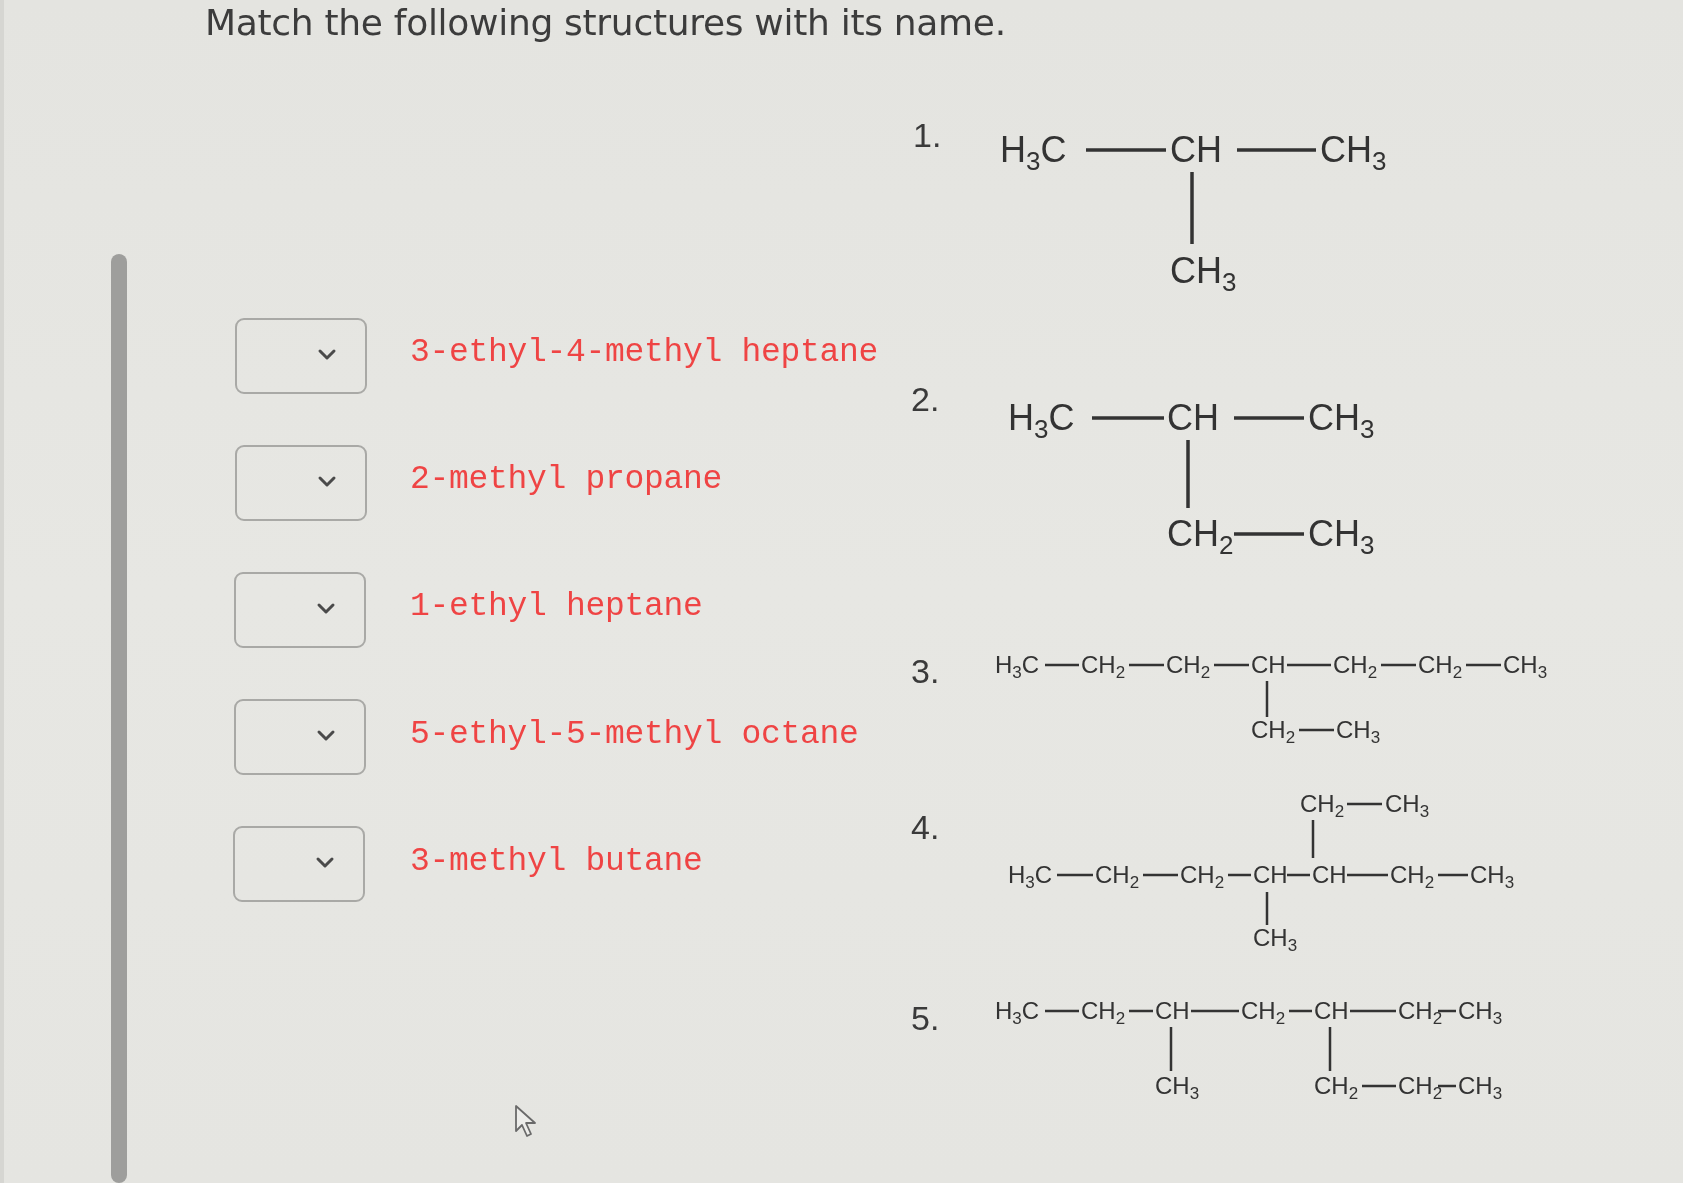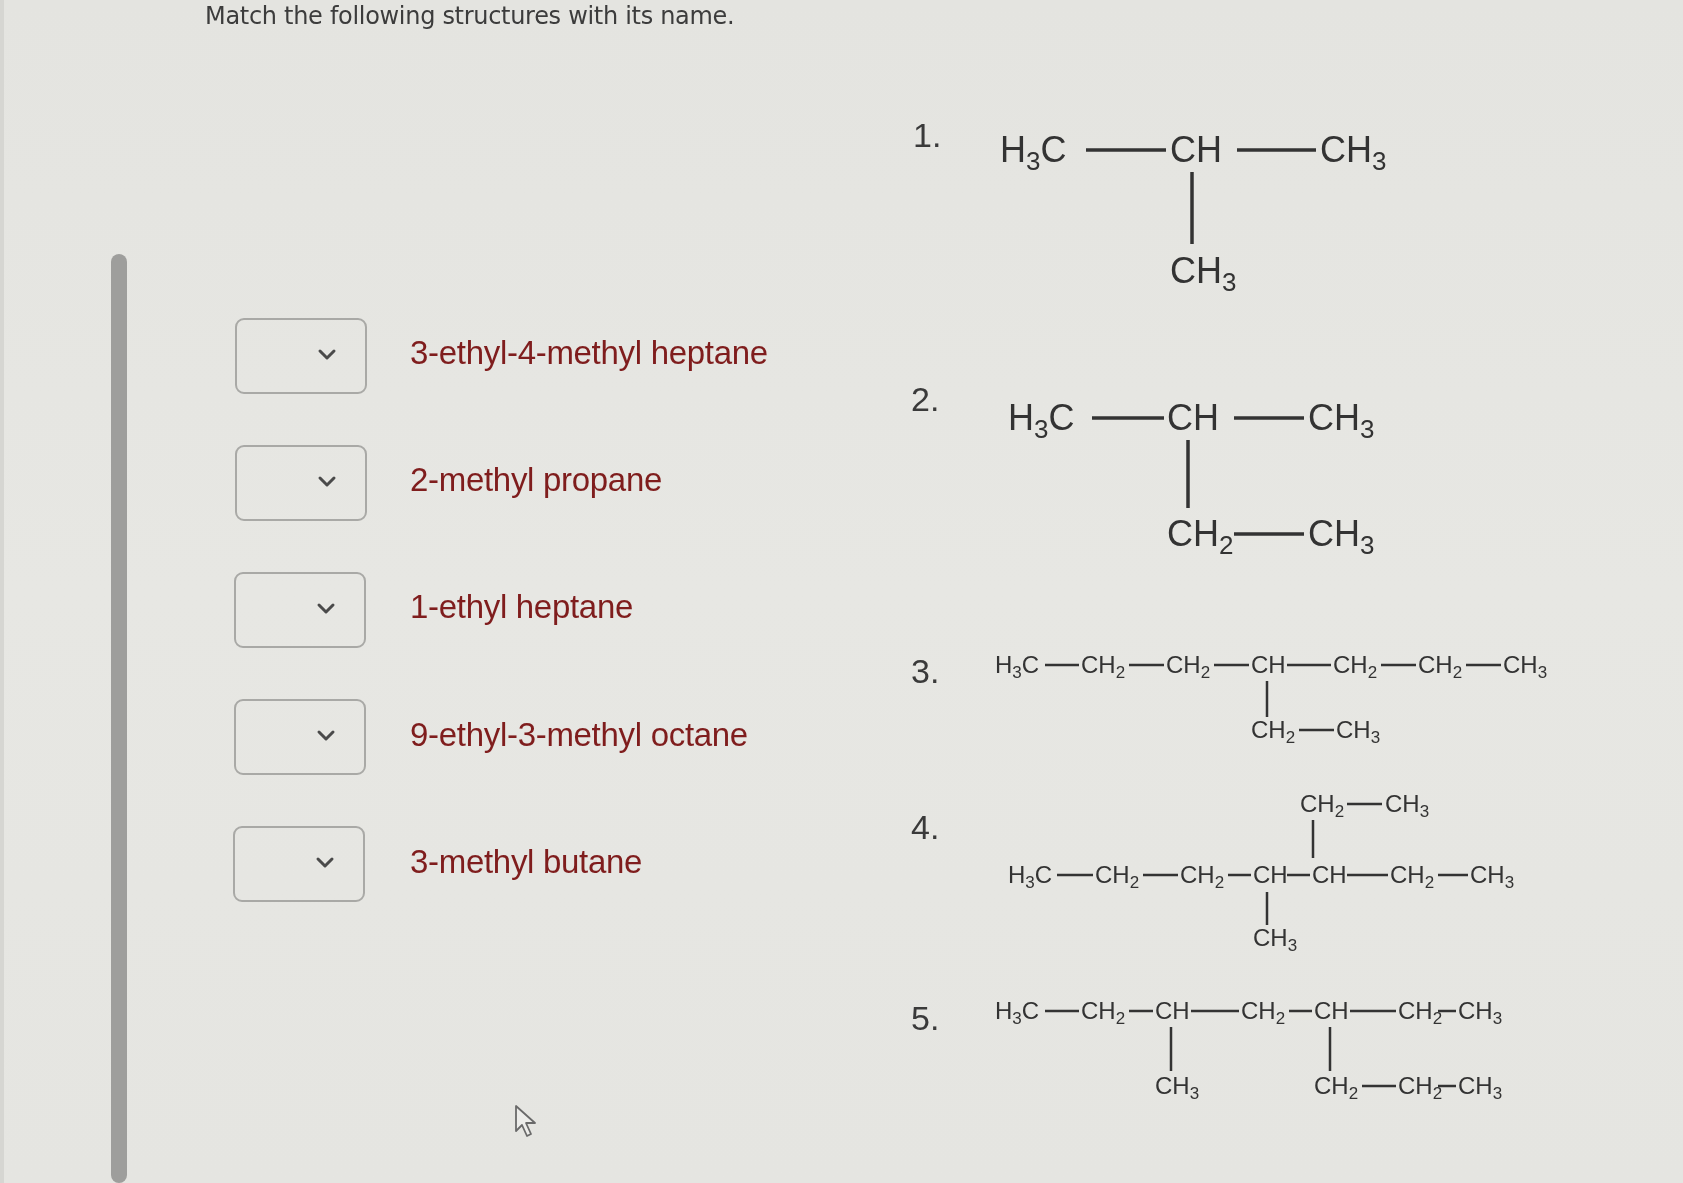--- a/index.html
+++ b/index.html
@@ -3,25 +3,25 @@
   <meta charset="utf-8">
   <style>
     html, body { margin:0; padding:0; }
     body {
       width:1683px; height:1183px; overflow:hidden; position:relative;
       background: linear-gradient(180deg,#e4e4e0 0%,#e7e7e3 50%,#e5e5e1 100%);
       font-family: "Liberation Sans", sans-serif;
       color:#3a3a3a;
     }
     .left-edge { position:absolute; left:0; top:0; width:4px; height:1183px; background:#d6d6d2; }
-    .title { position:absolute; left:205px; top:2px; font-size:24px; color:#3c3c3c; font-family:"DejaVu Sans", sans-serif; letter-spacing:-0.3px; }
+    .title { position:absolute; left:205px; top:2px; font-size:36px; color:#3c3c3c; font-family:"DejaVu Sans", sans-serif; letter-spacing:-0.3px; }
     .scrollbar { position:absolute; left:111px; top:254px; width:16px; height:929px; background:#9e9e9c; border-radius:8px; }
     .dd { position:absolute; width:132px; height:76px; border:2px solid #a9a9a6; border-radius:9px; box-sizing:border-box; cursor:pointer; background:transparent; }
     .dd .chev { position:absolute; left:80px; top:28px; width:20px; height:14px; }
-    .label { position:absolute; font-size:33px; font-family:Liberation Sans, sans-serif; color:#7f1d1d; letter-spacing:-0.3px; }
+    .label { position:absolute; font-size:33px; font-family:Liberation Mono, monospace; color:#ef4444; letter-spacing:-0.3px; }
     .num { position:absolute; font-size:34px; color:#3a3a3a; }
     .chem { position:absolute; }
     .cursor { position:absolute; left:514px; top:1104px; }
   </style>
 </head>
 <body>
 
 <div class="left-edge"></div>
 
 <div class="title">Match the following structures with its name.</div>
@@ -48,21 +48,21 @@
         <polyline points="3,3 10,10 17,3" fill="none" stroke="#4a4a4a" stroke-width="3" stroke-linecap="round" stroke-linejoin="round"></polyline>
       </svg>
   </div>
   <div class="label" style="left:410px;top:588px;">1-ethyl heptane</div>
 
   <div class="dd" style="left:234px;top:699px;">
     <svg class="chev" viewBox="0 0 20 14">
         <polyline points="3,3 10,10 17,3" fill="none" stroke="#4a4a4a" stroke-width="3" stroke-linecap="round" stroke-linejoin="round"></polyline>
       </svg>
   </div>
-  <div class="label" style="left:410px;top:716px;">9-ethyl-3-methyl octane</div>
+  <div class="label" style="left:410px;top:716px;">5-ethyl-5-methyl octane</div>
 
   <div class="dd" style="left:233px;top:826px;">
     <svg class="chev" viewBox="0 0 20 14">
         <polyline points="3,3 10,10 17,3" fill="none" stroke="#4a4a4a" stroke-width="3" stroke-linecap="round" stroke-linejoin="round"></polyline>
       </svg>
   </div>
   <div class="label" style="left:410px;top:843px;">3-methyl butane</div>
 </div>
 
 <div class="num" style="left:913px;top:116px;">1.</div>

